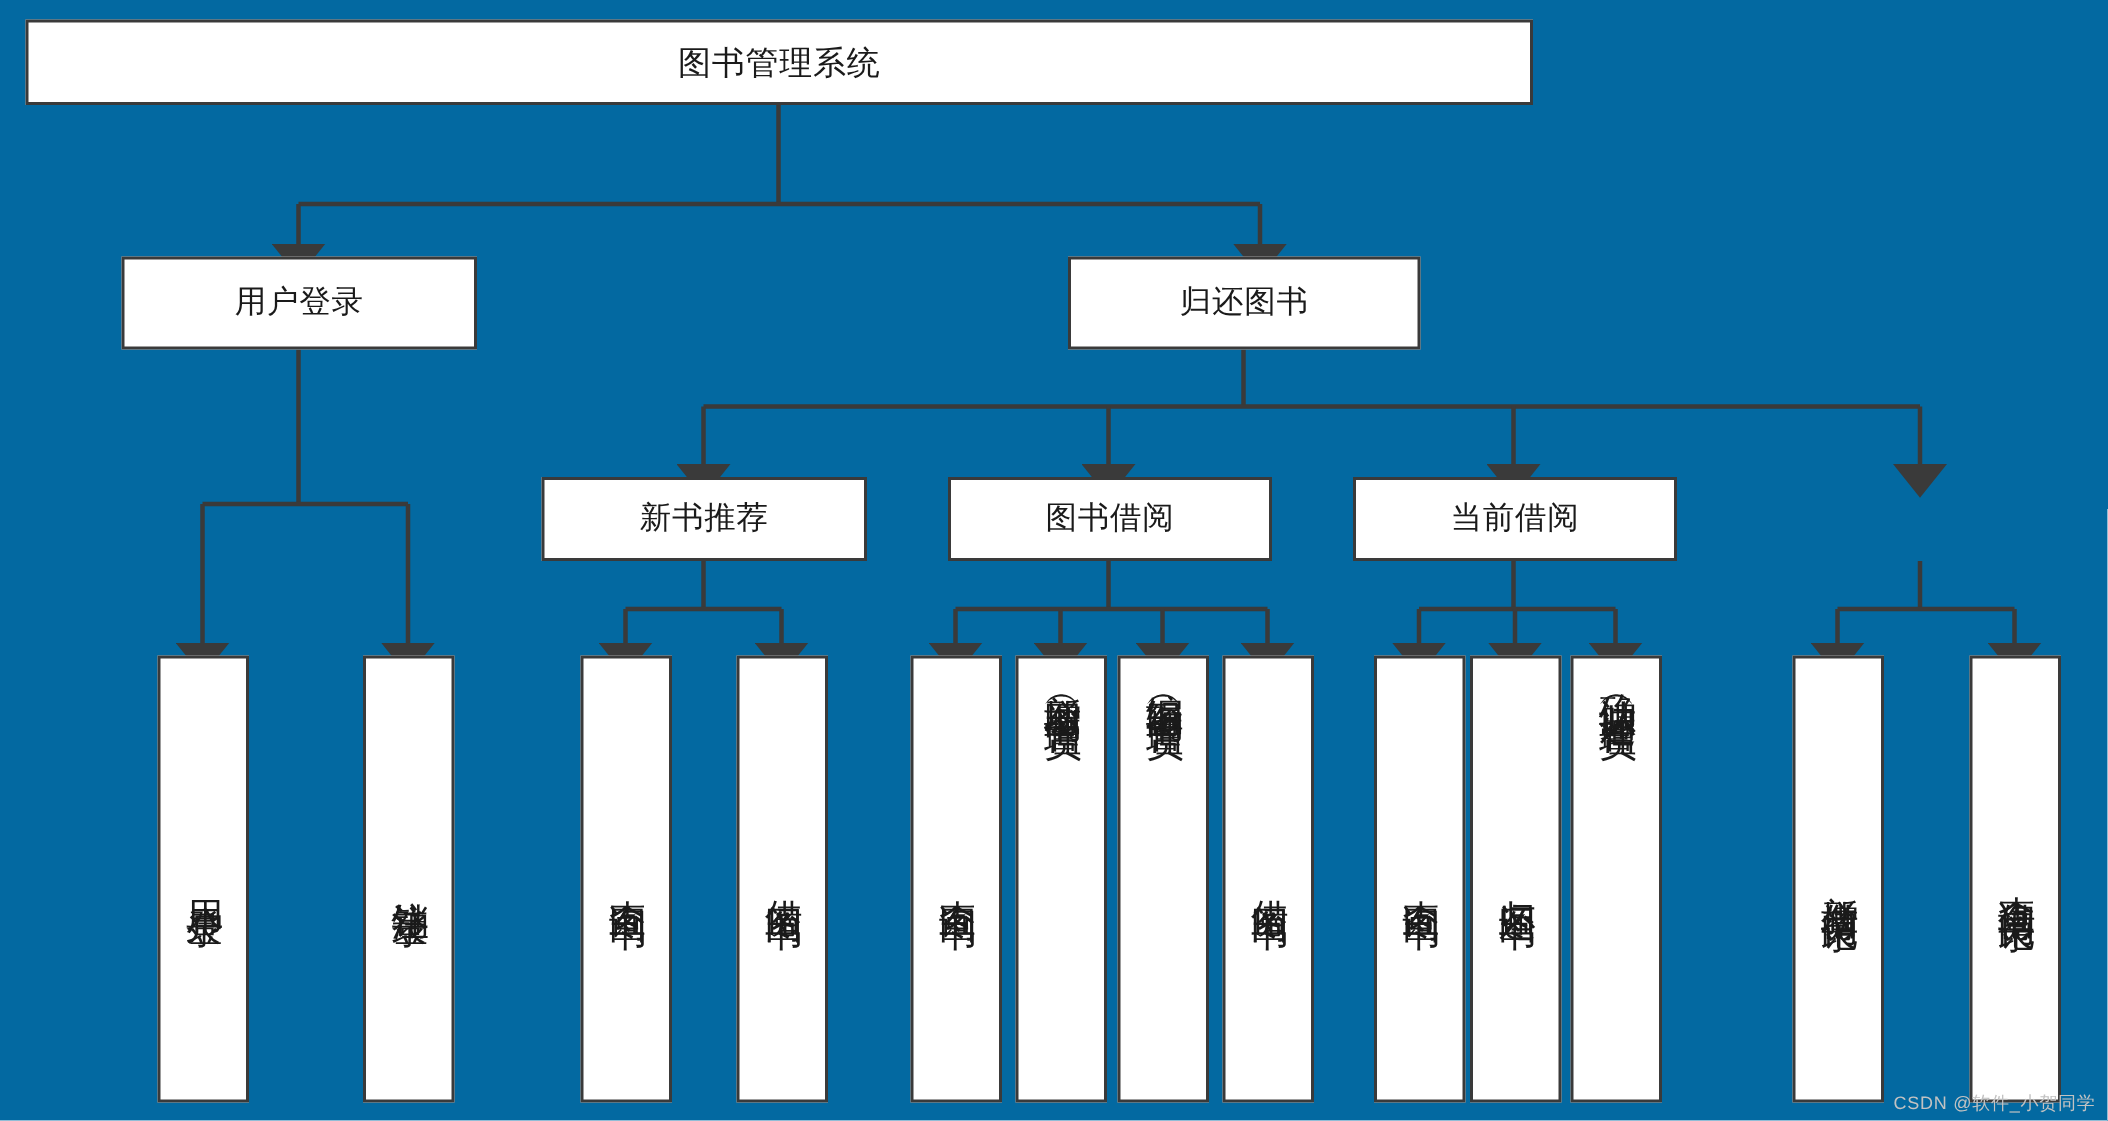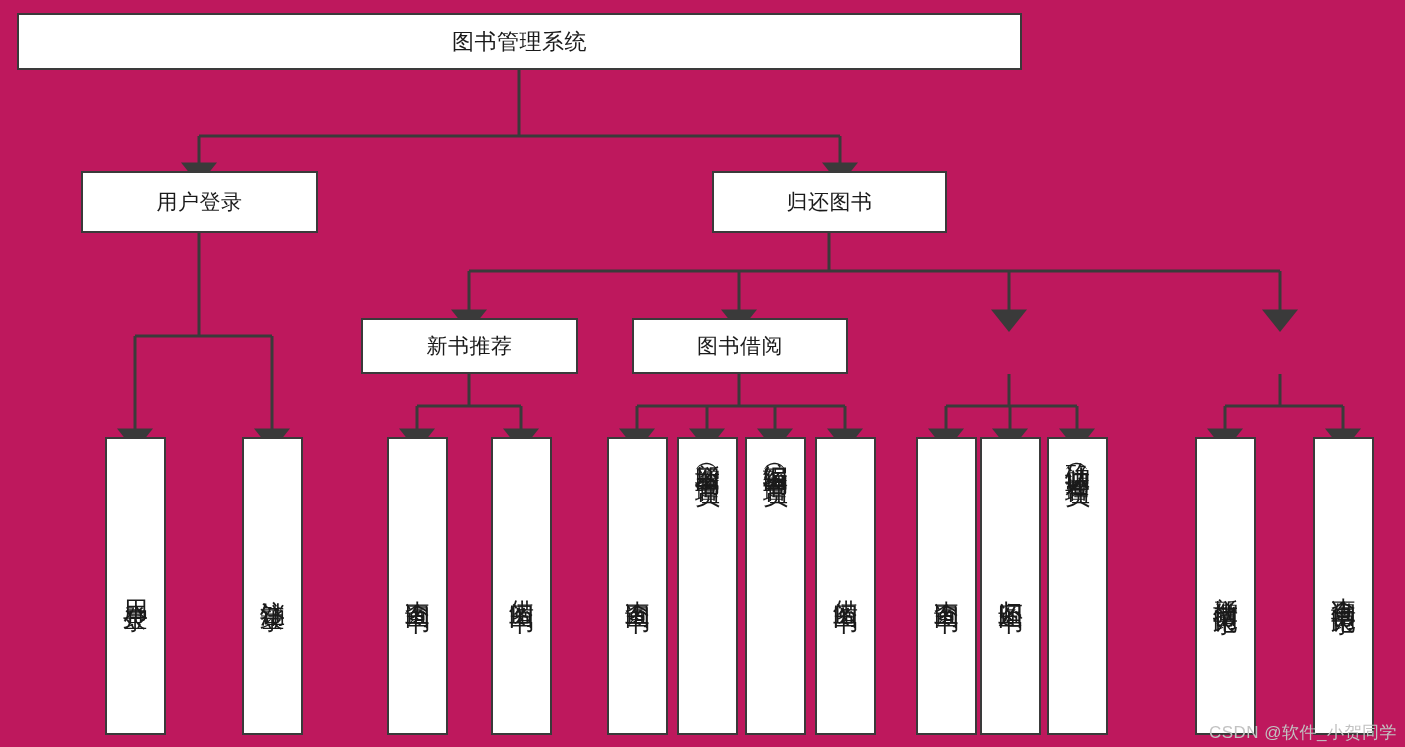--- a/index.html
+++ b/index.html
@@ -7,21 +7,21 @@
     padding: 0;
     background: #ffffff;
   }
   body {
     font-family: "Liberation Sans", "DejaVu Sans", sans-serif;
   }
   #canvas {
     position: relative;
     width: 1405px;
     height: 747px;
-    background: #be185d;
+    background: #0369a1;
     overflow: hidden;
   }
   #wires {
     position: absolute;
     left: 0;
     top: 0;
     width: 1405px;
     height: 747px;
   }
   .node {
@@ -60,21 +60,21 @@
     line-height: 1;
   }
   .node.vert.top .lbl {
     align-self: flex-start;
     margin-top: 4px;
   }
   .watermark {
     position: absolute;
     right: 8px;
     bottom: 3px;
-    font-size: 17px;
+    font-size: 12px;
     color: #c2c2c2;
     white-space: nowrap;
     letter-spacing: 0.5px;
   }
 </style>
 </head>
 <body>
 
 <div id="canvas">
 
@@ -138,20 +138,23 @@
   <div class="node horiz" style="left:712px; top:171px; width:235px; height:62px;">
     <span class="lbl">归还图书</span>
   </div>
 
   <div class="node horiz" style="left:632px; top:318px; width:216px; height:56px;">
     <span class="lbl">图书借阅</span>
   </div>
   <div class="node horiz" style="left:361px; top:318px; width:217px; height:56px;">
     <span class="lbl">新书推荐</span>
   </div>
+  <div class="node horiz" style="left:902px; top:318px; width:216px; height:56px;">
+    <span class="lbl">当前借阅</span>
+  </div>
 
   <div class="node vert" style="left:105px; top:437px; width:61px; height:298px;">
     <span class="lbl">用户登录</span>
   </div>
   <div class="node vert" style="left:242px; top:437px; width:61px; height:298px;">
     <span class="lbl">注销登录</span>
   </div>
 
   <div class="node vert" style="left:387px; top:437px; width:61px; height:298px;">
     <span class="lbl">查询图书</span>

